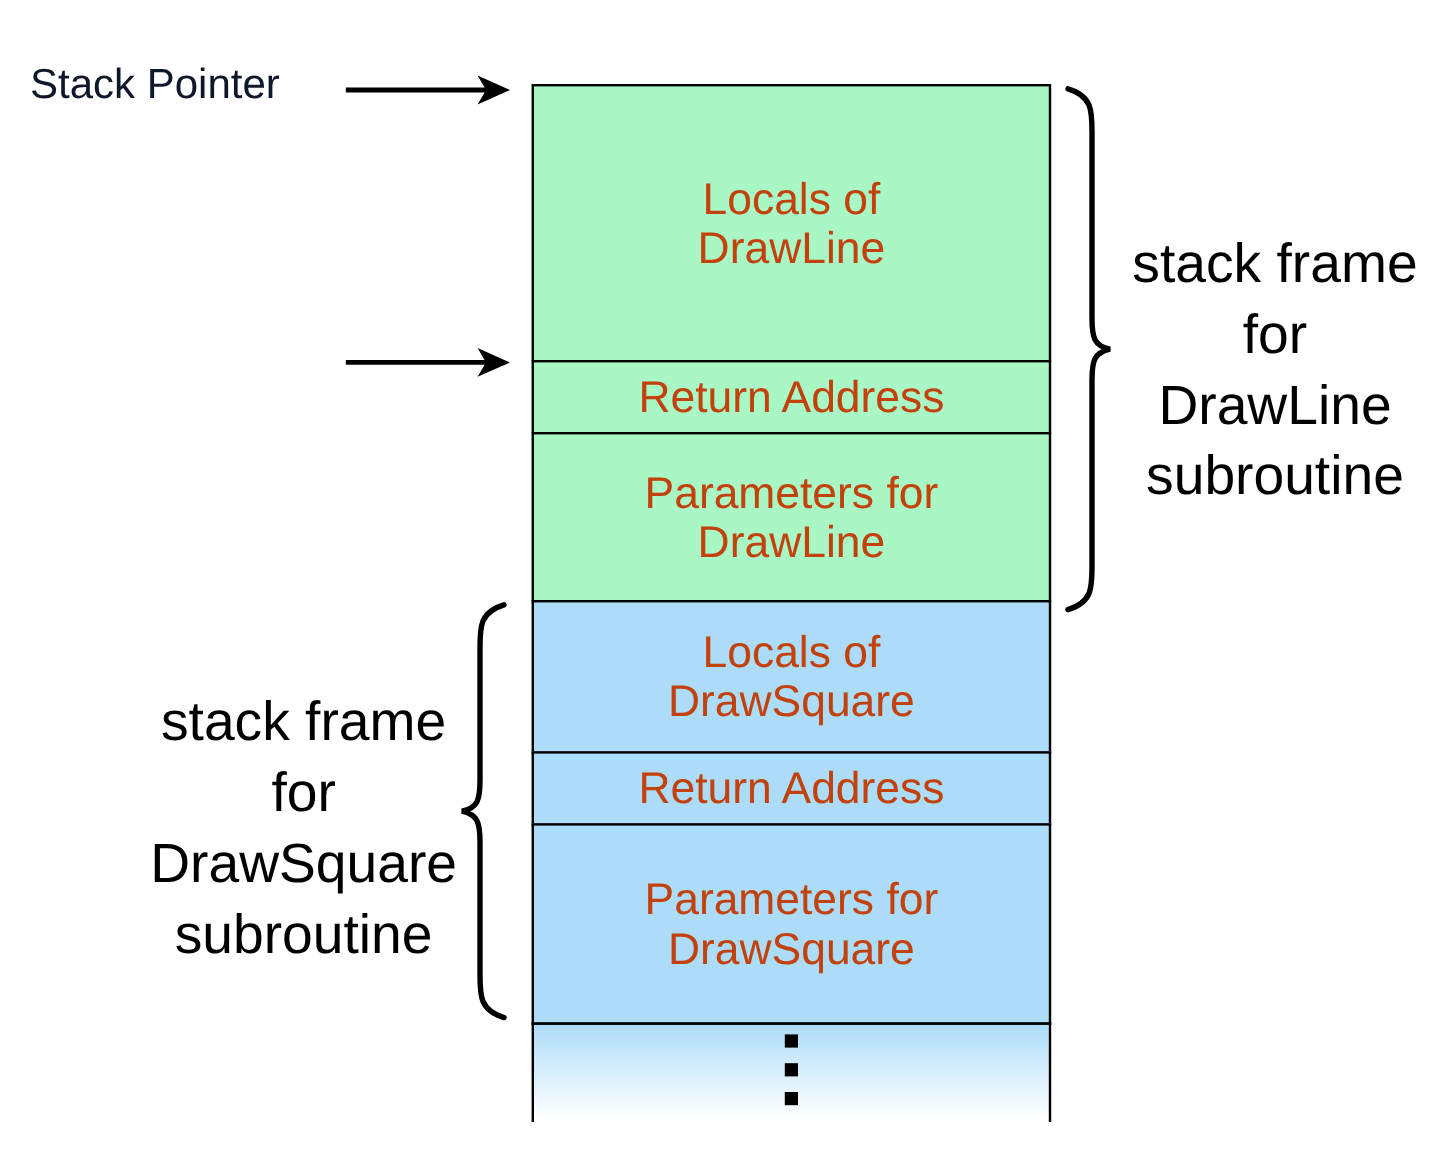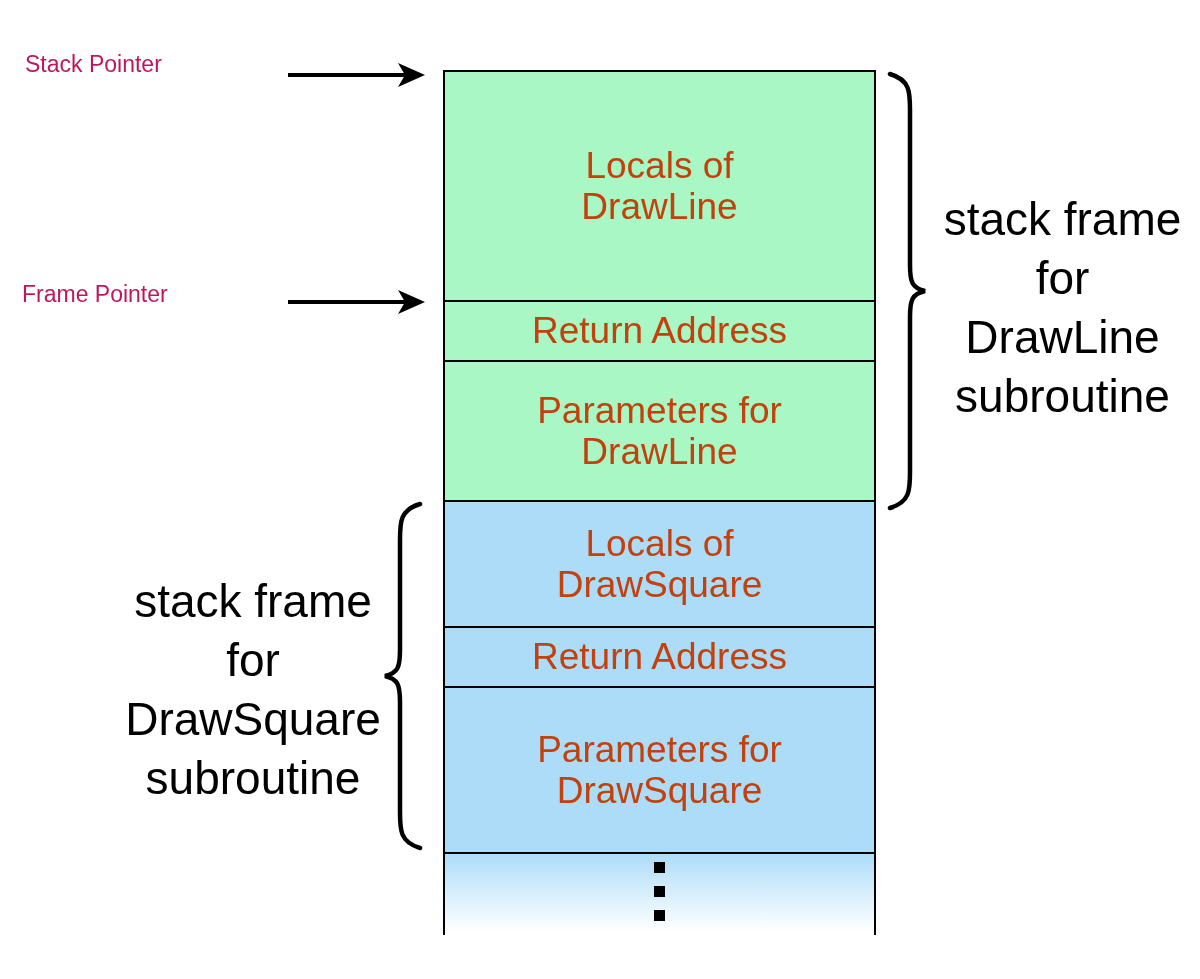--- a/index.html
+++ b/index.html
@@ -15,24 +15,24 @@
     position: relative;
     width: 1200px;
     height: 979px;
     background: #ffffff;
     overflow: hidden;
   }
 
   
   .pointer-label {
     position: absolute;
-    font-size: 23px;
+    font-size: 35px;
     line-height: 1;
     white-space: nowrap;
-    color: #be185d;
+    color: #0f172a;
   }
   #stack-pointer-label { left: 25px; top: 53px; }
   #frame-pointer-label { left: 22px; top: 283px; }
 
   
   .arrow-wrap { position: absolute; }
   #stack-pointer-arrow { left: 288px; top: 60px; }
   #frame-pointer-arrow { left: 288px; top: 287px; }
 
   
@@ -133,21 +133,20 @@
 
   <div class="pointer-label" id="stack-pointer-label">Stack Pointer</div>
 
   <div class="arrow-wrap" id="stack-pointer-arrow">
     <svg width="140" height="30" viewBox="0 0 140 30" xmlns="http://www.w3.org/2000/svg">
       <line x1="0" y1="15" x2="118" y2="15" stroke="#000" stroke-width="4"></line>
       <polygon points="110,3 137,15 110,27 117,15" fill="#000"></polygon>
     </svg>
   </div>
 
-  <div class="pointer-label" id="frame-pointer-label">Frame Pointer</div>
 
   <div class="arrow-wrap" id="frame-pointer-arrow">
     <svg width="140" height="30" viewBox="0 0 140 30" xmlns="http://www.w3.org/2000/svg">
       <line x1="0" y1="15" x2="118" y2="15" stroke="#000" stroke-width="4"></line>
       <polygon points="110,3 137,15 110,27 117,15" fill="#000"></polygon>
     </svg>
   </div>
 
 
   <div id="stack-column">

